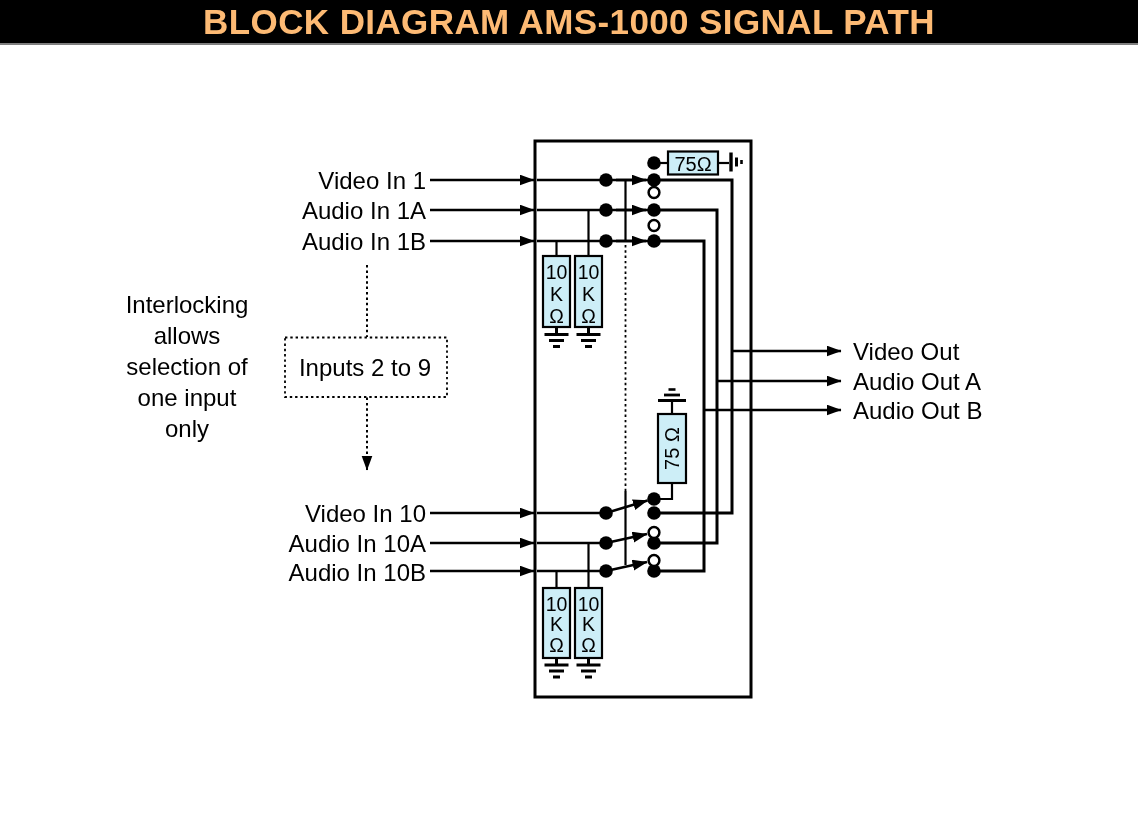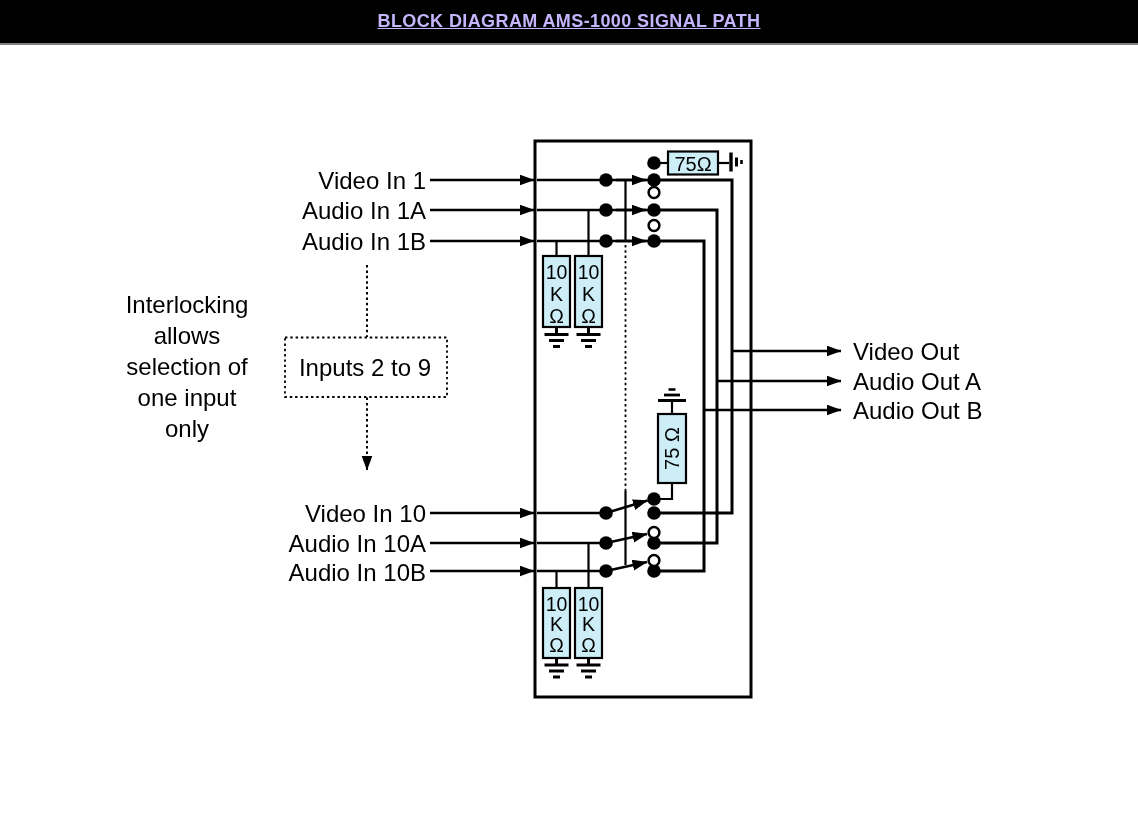--- a/index.html
+++ b/index.html
@@ -1,21 +1,21 @@
 <!DOCTYPE html>
 <html><head>
 <meta charset="utf-8">
 <style>
   html,body{margin:0;padding:0;background:#ffffff;}
   body{width:1138px;height:827px;position:relative;overflow:hidden;
        font-family:"Liberation Sans","DejaVu Sans",sans-serif;}
   .title-bar{position:absolute;left:0;top:0;width:1138px;height:43px;
              background:#000000;border-bottom:2px solid #7f7f7f;
              display:flex;align-items:center;justify-content:center;}
-  .title-bar span{color:#c4b5fd;font-size:18px;font-weight:700;letter-spacing:.4px;text-decoration:underline;}
+  .title-bar span{color:#fdba74;font-size:35px;font-weight:700;letter-spacing:.4px;}
   svg{position:absolute;left:0;top:0;}
   svg text{fill:#000000;font-family:"Liberation Sans","DejaVu Sans",sans-serif;}
   .lbl{font-size:24px;}
   .rtxt{font-size:19.5px;}
   .t75{font-size:20px;}
   .wire{stroke:#000;stroke-width:2.6;fill:none;}
   .bus{stroke:#000;stroke-width:3;fill:none;}
   .thin{stroke:#000;stroke-width:2.2;fill:none;}
   .dotted{stroke:#000;stroke-width:2;stroke-dasharray:2.5 2.9;fill:none;}
   .ilk-dot{stroke:#000;stroke-width:1.8;stroke-dasharray:2.4 2.9;fill:none;}

